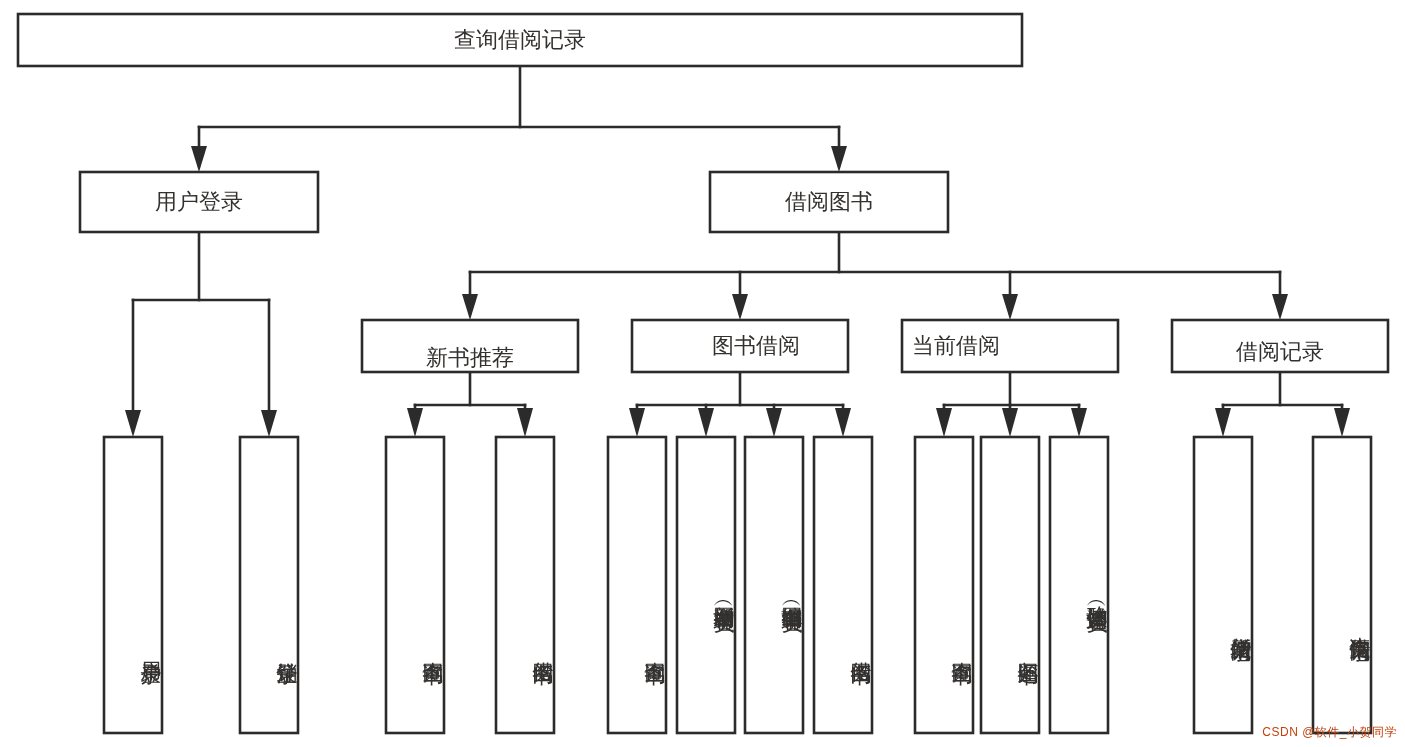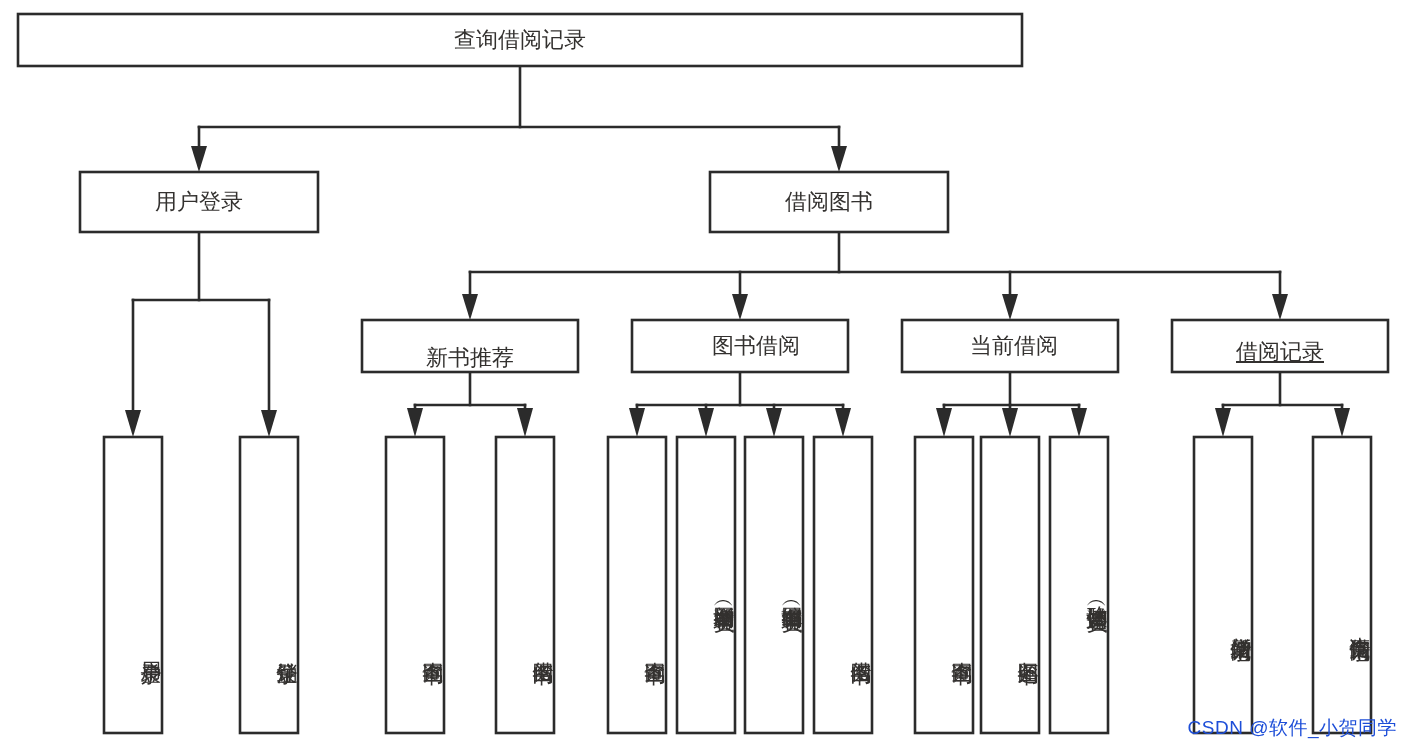--- a/index.html
+++ b/index.html
@@ -64,22 +64,22 @@
     align-items: center;
     justify-content: center;
     white-space: nowrap;
     pointer-events: none;
   }
   #watermark {
     position: absolute;
     right: 8px;
     bottom: 6px;
     font-family: "Liberation Sans", "DejaVu Sans", sans-serif;
-    font-size: 19px;
-    color: #1d4ed8;
+    font-size: 12px;
+    color: #c2410c;
     letter-spacing: 0.5px;
     white-space: nowrap;
   }
 </style>
 </head>
 <body>
 
 <div id="diagram-root">
 
   <svg class="flow" viewBox="0 0 1405 747" xmlns="http://www.w3.org/2000/svg">
@@ -190,23 +190,23 @@
   <div class="hlabel" style="left:18px; top:14px; width:1004px; height:52px;">查询借阅记录</div>
 
   <div class="hlabel" style="left:80px; top:172px; width:238px; height:60px;">用户登录</div>
 
   <div class="hlabel" style="left:710px; top:172px; width:238px; height:60px;">借阅图书</div>
 
   <div class="hlabel" style="left:362px; top:328px; width:216px; height:47px;margin-top:6px;">新书推荐</div>
 
   <div class="hlabel" style="left:632px; top:320px; width:248px; height:52px;">图书借阅</div>
 
-  <div class="hlabel" style="left:906px; top:320px; width:216px; height:52px;">当前借阅</div>
-
-  <div class="hlabel" style="left:1172px; top:320px; width:216px; height:64px;text-decoration:underline;">借阅记录</div>
+  <div class="hlabel" style="left:848px; top:320px; width:216px; height:52px;">当前借阅</div>
+
+  <div class="hlabel" style="left:1172px; top:320px; width:216px; height:64px;">借阅记录</div>
 
   <div class="vlabel" style="left:104px; top:437px; width:58px; height:296px; padding-top:62px;">用户登录</div>
 
   <div class="vlabel" style="left:240px; top:437px; width:58px; height:296px; padding-top:62px;">注销登录</div>
 
   <div class="vlabel" style="left:386px; top:437px; width:58px; height:296px; padding-top:62px;">查询图书</div>
 
   <div class="vlabel" style="left:496px; top:437px; width:58px; height:296px; padding-top:62px;">借阅图书</div>
 
   <div class="vlabel" style="left:608px; top:437px; width:58px; height:296px; padding-top:62px;">查询图书</div>

